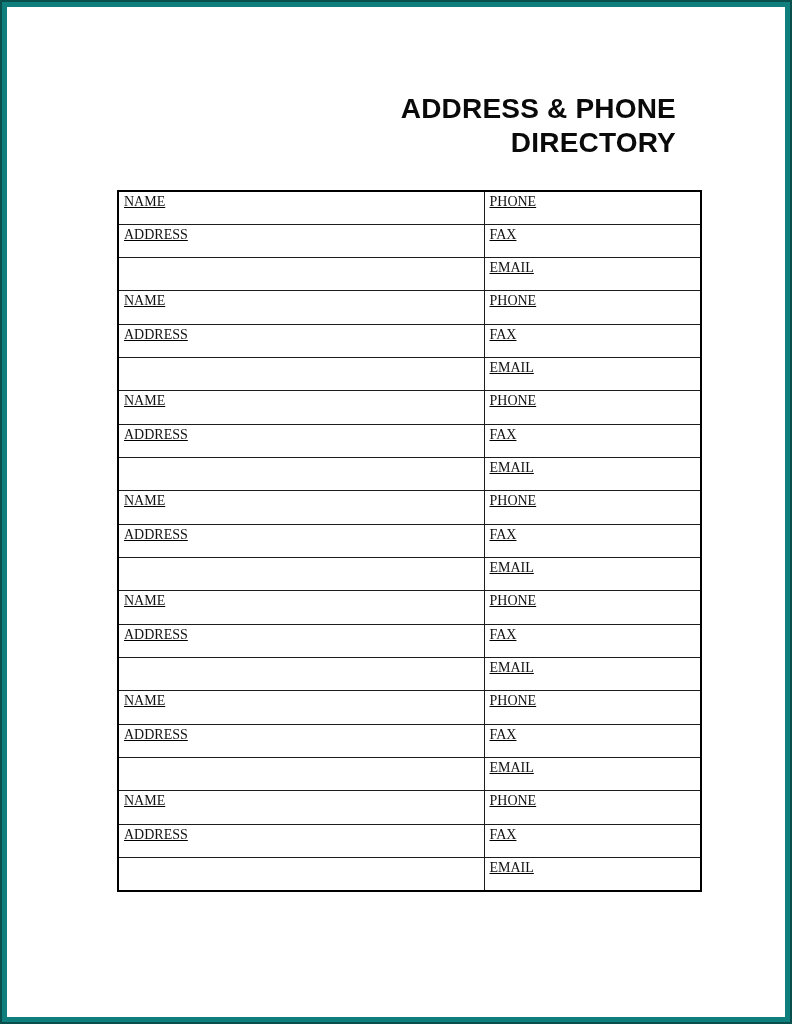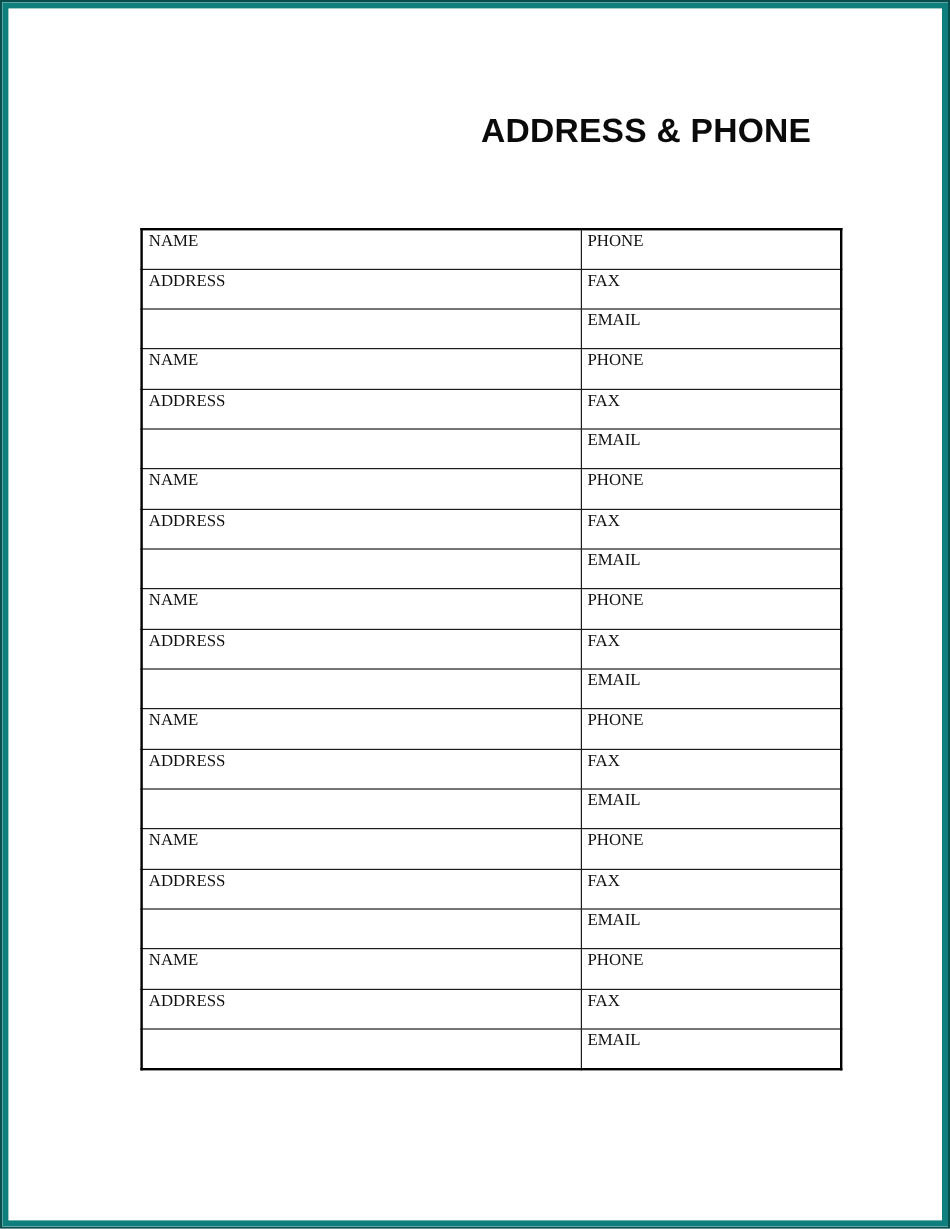--- a/index.html
+++ b/index.html
@@ -44,20 +44,21 @@
   }
   table.directory {
     position: absolute;
     left: 117px;
     top: 190px;
     width: 583px;
     height: 700px;
     border-collapse: collapse;
     table-layout: fixed;
     border: 2px solid #000000;
+    text-decoration: underline;
   }
   table.directory tr {
     height: 33.33px;
   }
   table.directory td {
     border: 1px solid #1c1c1c;
     vertical-align: top;
     padding: 1px 2px 0 5px;
     font-size: 14px;
     line-height: 17px;
@@ -67,20 +68,21 @@
 </style>
 </head>
 <body>
 
 <div class="page-frame">
   <div class="page-frame-inner"></div>
 </div>
 
 <div class="page-title">
   <div>ADDRESS &amp; PHONE</div>
+  <div>DIRECTORY</div>
 </div>
 
 <table class="directory">
   <colgroup>
     <col style="width: 366px">
     <col style="width: 217px">
   </colgroup>
   <tbody>
       <tr>
         <td>NAME</td>

